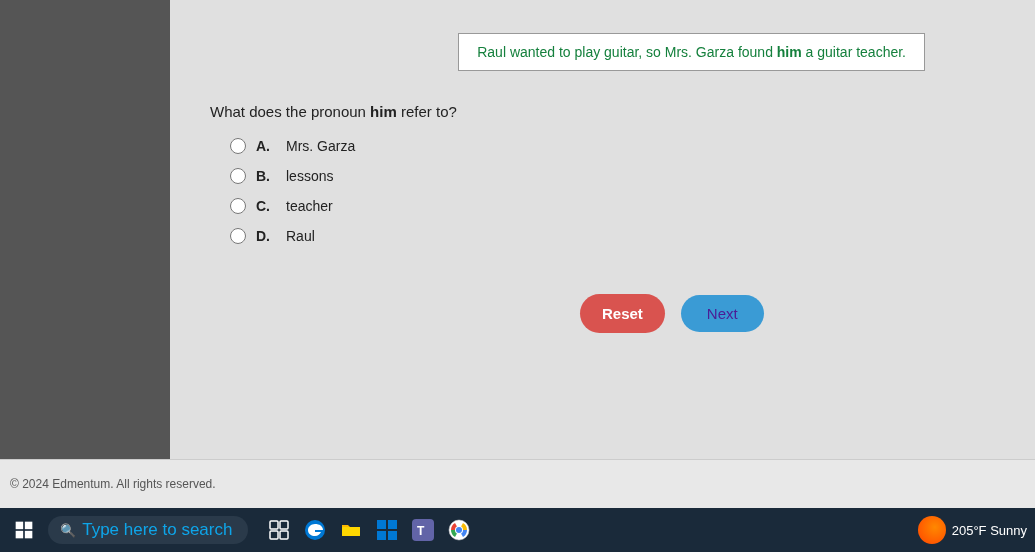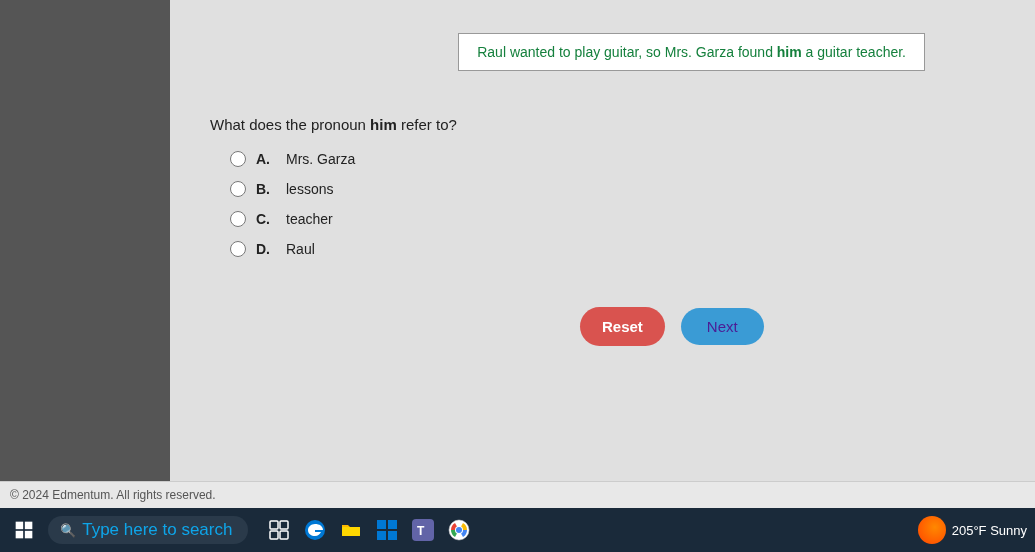--- a/index.html
+++ b/index.html
@@ -135,21 +135,21 @@
       border-radius: 20px;
       padding: 10px 26px;
       font-size: 15px;
       font-weight: normal;
       cursor: pointer;
     }
 
     
     .footer {
       background: #e8e8e8;
-      padding: 6px 10px;
+      padding: 17px 10px;
       font-size: 12px;
       color: #555;
       border-top: 1px solid #ccc;
     }
 
     
     .taskbar {
       height: 44px;
       background: #1a2a3a;
       display: flex;
@@ -239,21 +239,21 @@
   <div class="left-panel"></div>
 
   <div class="content-area" style="flex:1; background:#e0e0e0; padding: 20px 30px; display:flex; flex-direction:column;">
 
     <div style="align-self: flex-end; margin-right: 80px; margin-top: 8px;">
       <div class="sentence-box">
         <span>Raul wanted to play guitar, so Mrs. Garza found </span><span class="bold">him</span><span> a guitar teacher.</span>
       </div>
     </div>
 
-    <div class="question-text" style="margin-top:45px;">
+    <div class="question-text" style="margin-top:32px;">
       <span>What does the pronoun </span><span class="bold">him</span><span> refer to?</span>
     </div>
 
     <div class="options">
       <label class="option-row">
         <input type="radio" name="answer" style="">
         <span class="option-letter">A.</span>
         <span class="option-text">Mrs. Garza</span>
       </label>
       <label class="option-row">

